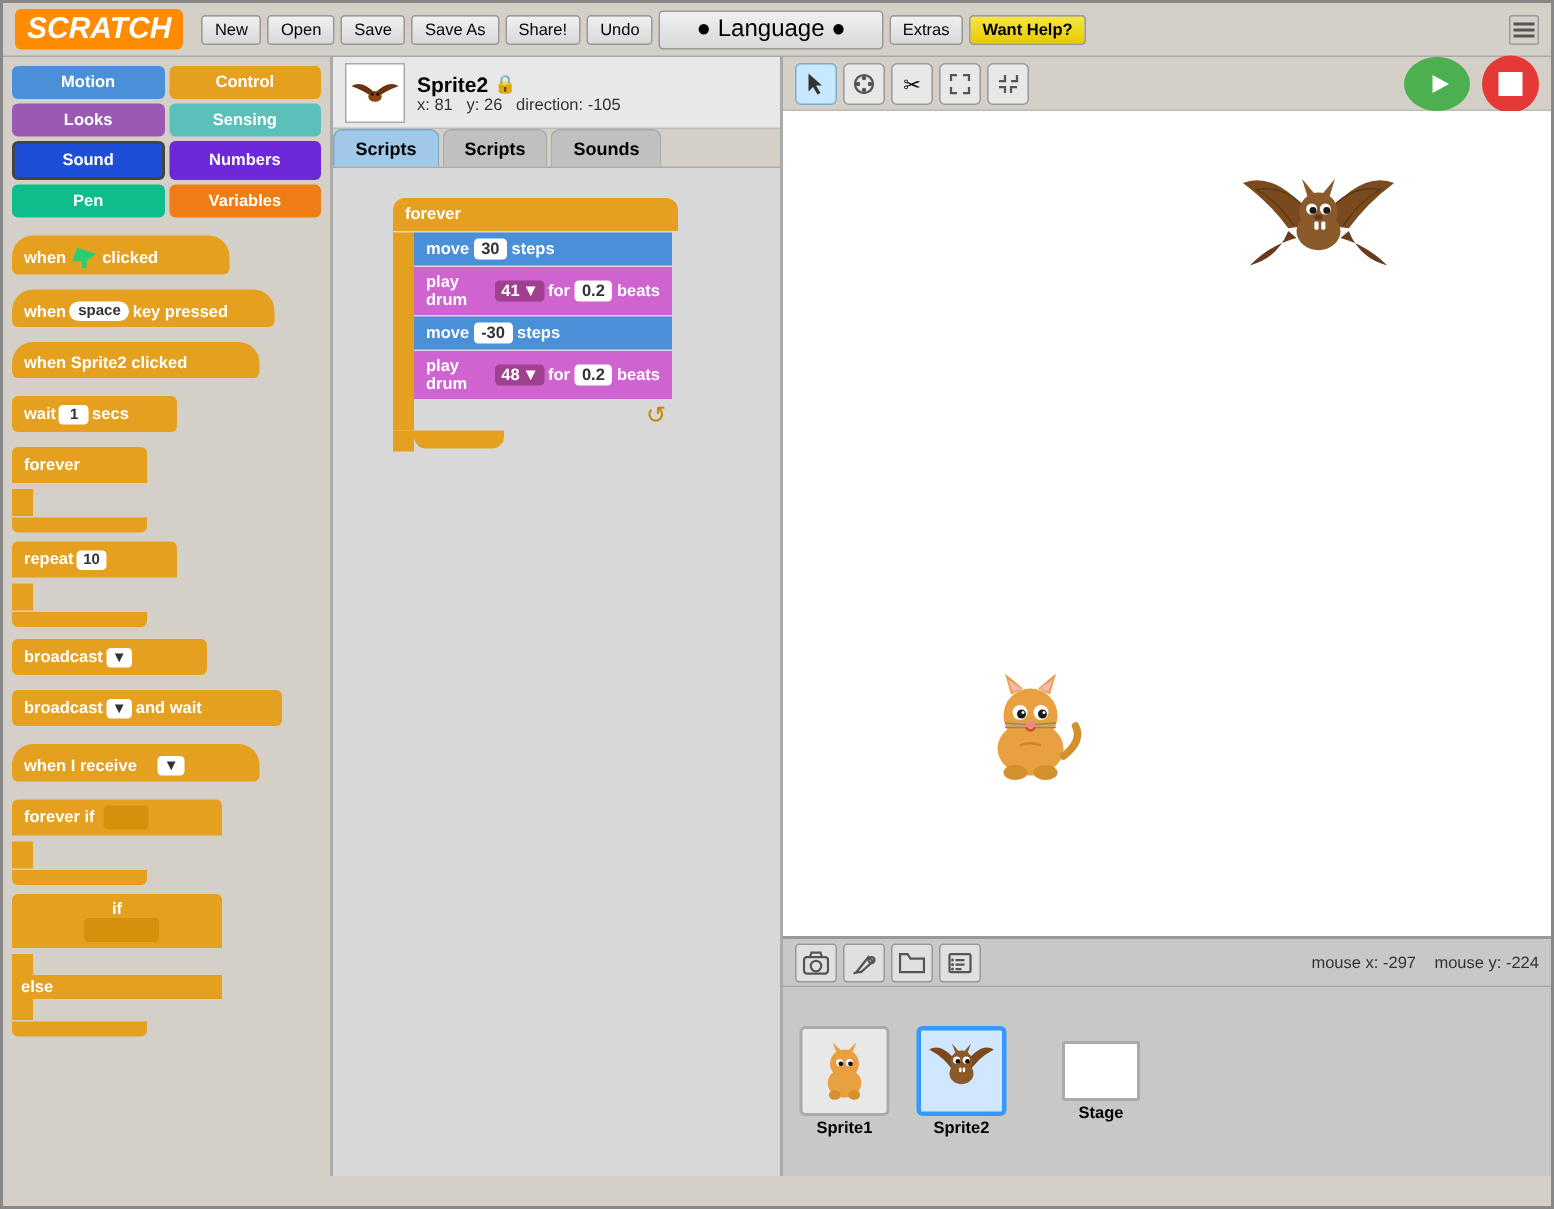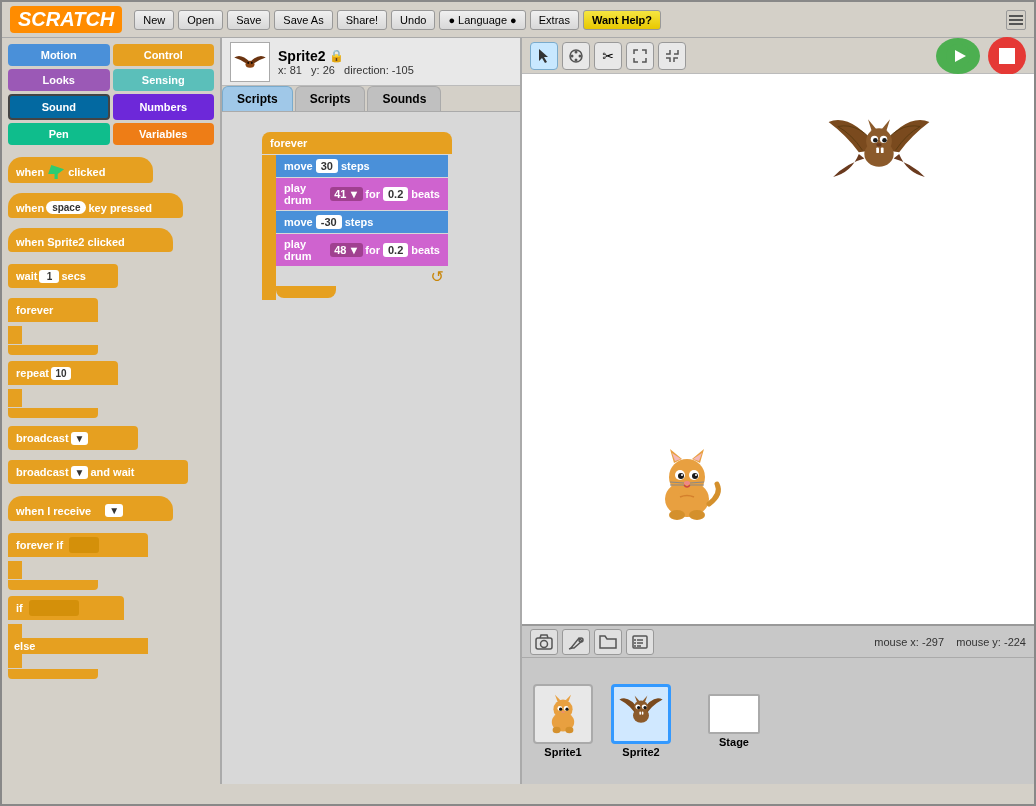--- a/index.html
+++ b/index.html
@@ -51,23 +51,23 @@
       border: 1px solid #999;
       border-radius: 3px;
       padding: 3px 8px;
       cursor: pointer;
       font-size: 11px;
     }
     .lang-btn {
       background: linear-gradient(to bottom, #f0f0f0, #d8d8d8);
       border: 1px solid #999;
       border-radius: 3px;
-      padding: 3px 8px;
-      cursor: pointer;
-      font-size: 11px;
+      padding: 3px 24px;
+      cursor: pointer;
+      font-size: 16px;
     }
     #help-btn {
       background: linear-gradient(to bottom, #f5e642, #e8c800);
       border: 1px solid #999;
       border-radius: 3px;
       padding: 3px 8px;
       cursor: pointer;
       font-size: 11px;
       font-weight: bold;
     }
@@ -106,21 +106,21 @@
       cursor: pointer;
       font-size: 11px;
       font-weight: bold;
       color: white;
       text-align: center;
     }
     .cat-motion { background: #4a90d9; }
     .cat-control { background: #e6a020; }
     .cat-looks { background: #9b59b6; }
     .cat-sensing { background: #5bbfba; }
-    .cat-sound { background: #0369a1; border: 2px solid #444; }
+    .cat-sound { background: #1d4ed8; border: 2px solid #444; }
     .cat-numbers { background: #6d28d9; }
     .cat-pen { background: #0fbd8c; }
     .cat-variables { background: #ee7d16; }
 
     #blocks-scroll {
       flex: 1;
       overflow-y: auto;
       padding: 6px;
       background: #d4d0c8;
     }
@@ -565,21 +565,21 @@
         <div class="block-wrapper">
           <div class="block block-orange" style="width:140px; border-radius:4px 4px 0 0; background: linear-gradient(to right, #e6a020, #e6a020);">
             <span>forever if</span>
             <span style="display:inline-block;width:30px;height:16px;background:#d4900a;border-radius:3px;margin-left:6px;"></span>
           </div>
           <div style="width:14px;height:18px;background:#e6a020;"></div>
           <div style="width:90px;height:10px;background:#e6a020;border-radius:0 0 4px 4px;margin-top:1px;"></div>
         </div>
 
         <div class="block-wrapper">
-          <div class="block block-orange" style="width:116px; border-radius:4px 4px 0 0;">
+          <div class="block block-orange" style="width:140px; border-radius:4px 4px 0 0;flex-direction:column;">
             <span>if</span>
             <span style="display:inline-block;width:50px;height:16px;background:#d4900a;border-radius:3px;margin-left:6px;"></span>
           </div>
           <div style="width:14px;height:14px;background:#e6a020;"></div>
           <div style="display:flex;align-items:center;background:#e6a020;width:140px;padding:2px 6px;">
             <span style="color:white;font-size:11px;font-weight:bold;">else</span>
           </div>
           <div style="width:14px;height:14px;background:#e6a020;"></div>
           <div style="width:90px;height:10px;background:#e6a020;border-radius:0 0 4px 4px;margin-top:1px;"></div>
         </div>

